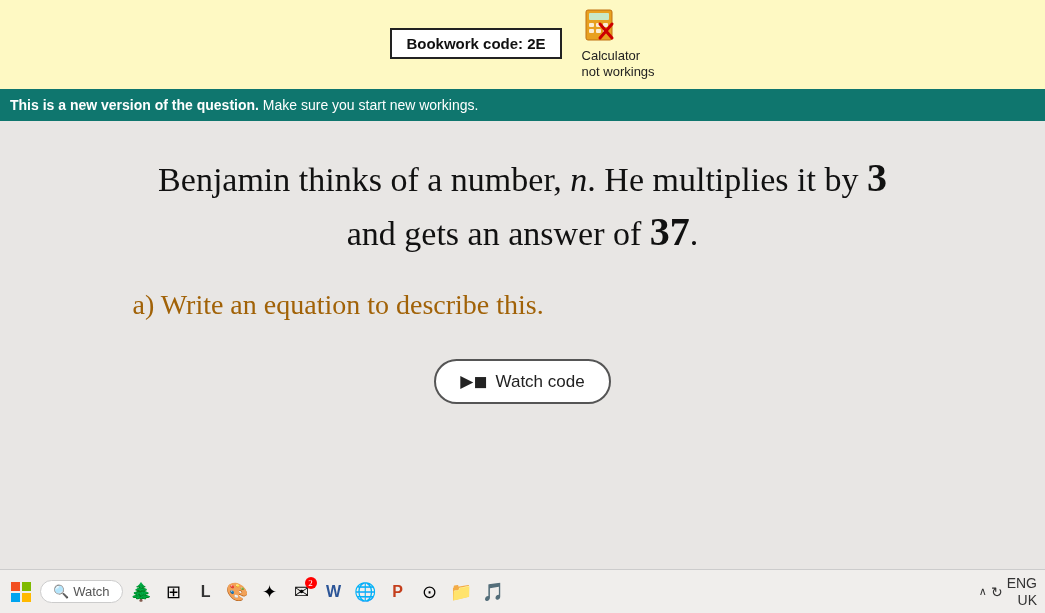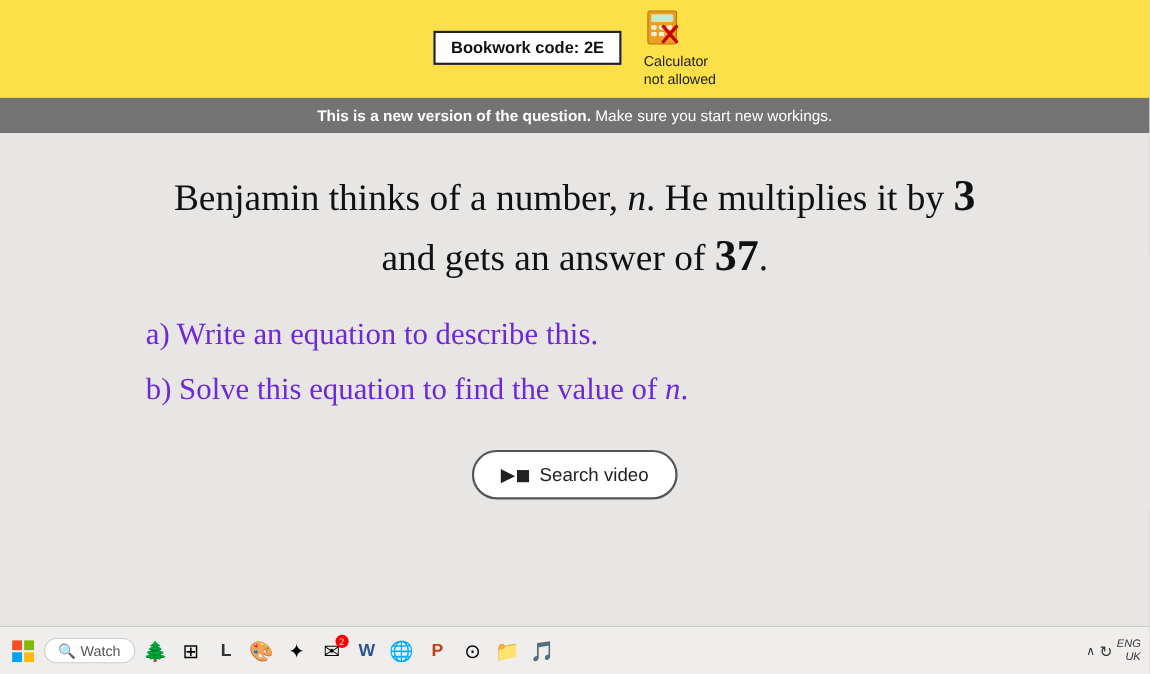--- a/index.html
+++ b/index.html
@@ -12,21 +12,21 @@
       position: relative;
     }
 
     
     .top-bar {
       display: flex;
       align-items: center;
       justify-content: center;
       gap: 20px;
       padding: 8px 0 10px 0;
-      background: #fde047;
+      background: #fef9c3;
     }
 
     .bookwork-code {
       border: 2px solid #222;
       padding: 5px 14px;
       font-family: Arial, sans-serif;
       font-size: 15px;
       font-weight: bold;
       background: white;
       color: #111;
@@ -51,23 +51,23 @@
       width: 34px;
       height: 34px;
     }
 
     .calc-label {
       line-height: 1.2;
     }
 
     
     .new-version-banner {
-      background: #737373;
+      background: #0f766e;
       color: white;
-      text-align: center;
+      text-align: left;
       padding: 8px 10px;
       font-family: Arial, sans-serif;
       font-size: 14px;
     }
 
     .new-version-banner strong {
       font-weight: bold;
     }
 
     
@@ -94,21 +94,21 @@
     }
 
     .question-text .bold-large {
       font-size: 40px;
       font-weight: bold;
       font-style: normal;
     }
 
     .sub-question {
       font-size: 28px;
-      color: #6d28d9;
+      color: #a16207;
       text-align: left;
       width: 100%;
       max-width: 780px;
       margin-bottom: 18px;
       font-family: 'Georgia', serif;
     }
 
     .sub-question .italic {
       font-style: italic;
     }
@@ -182,23 +182,22 @@
       height: 26px;
       display: flex;
       align-items: center;
       justify-content: center;
       font-size: 18px;
       cursor: pointer;
     }
 
     .eng-label {
       text-align: right;
-      font-size: 10px;
+      font-size: 14px;
       line-height: 1.2;
-      font-style: italic;
     }
   </style>
 </head>
 <body>
 
 <div class="top-bar">
   <div class="bookwork-code">Bookwork code: 2E</div>
 
   <div class="calculator-not-allowed">
 
@@ -215,50 +214,47 @@
         <rect x="7" y="21" width="5" height="4" rx="1" fill="#fff" opacity="0.8"></rect>
         <rect x="14" y="21" width="5" height="4" rx="1" fill="#fff" opacity="0.8"></rect>
         <rect x="21" y="21" width="5" height="4" rx="1" fill="#fff" opacity="0.8"></rect>
 
         <line x1="18" y1="16" x2="30" y2="30" stroke="#cc0000" stroke-width="3" stroke-linecap="round"></line>
         <line x1="30" y1="16" x2="18" y2="30" stroke="#cc0000" stroke-width="3" stroke-linecap="round"></line>
       </svg>
     </div>
     <div class="calc-label">
       <div>Calculator</div>
-      <div>not allowed</div>
+      <div>not workings</div>
     </div>
   </div>
 </div>
 
 <div class="new-version-banner">
   <strong>This is a new version of the question.</strong><span> Make sure you start new workings.</span>
 </div>
 
 <div class="main-content">
 
   <div class="question-text">
     Benjamin thinks of a number, <span class="italic">n</span>. He multiplies it by <span class="bold-large">3</span><br>
     and gets an answer of <span class="bold-large">37</span>.
   </div>
 
   <div class="sub-question">
     a) Write an equation to describe this.
   </div>
 
-  <div class="sub-question">
-    b) Solve this equation to find the value of <span class="italic">n</span>.
-  </div>
 
   <button class="watch-video-btn">
     <span class="play-icon">
       
       ▶◼
     </span>
-    <span>Search video</span>
+    <span>Watch code</span>
   </button>
 
 </div>
 
 <div class="taskbar">
   <div class="taskbar-left">
 
     <div class="taskbar-icon">
       <svg width="20" height="20" viewBox="0 0 20 20">
         <rect x="0" y="0" width="9" height="9" fill="#f25022"></rect>

